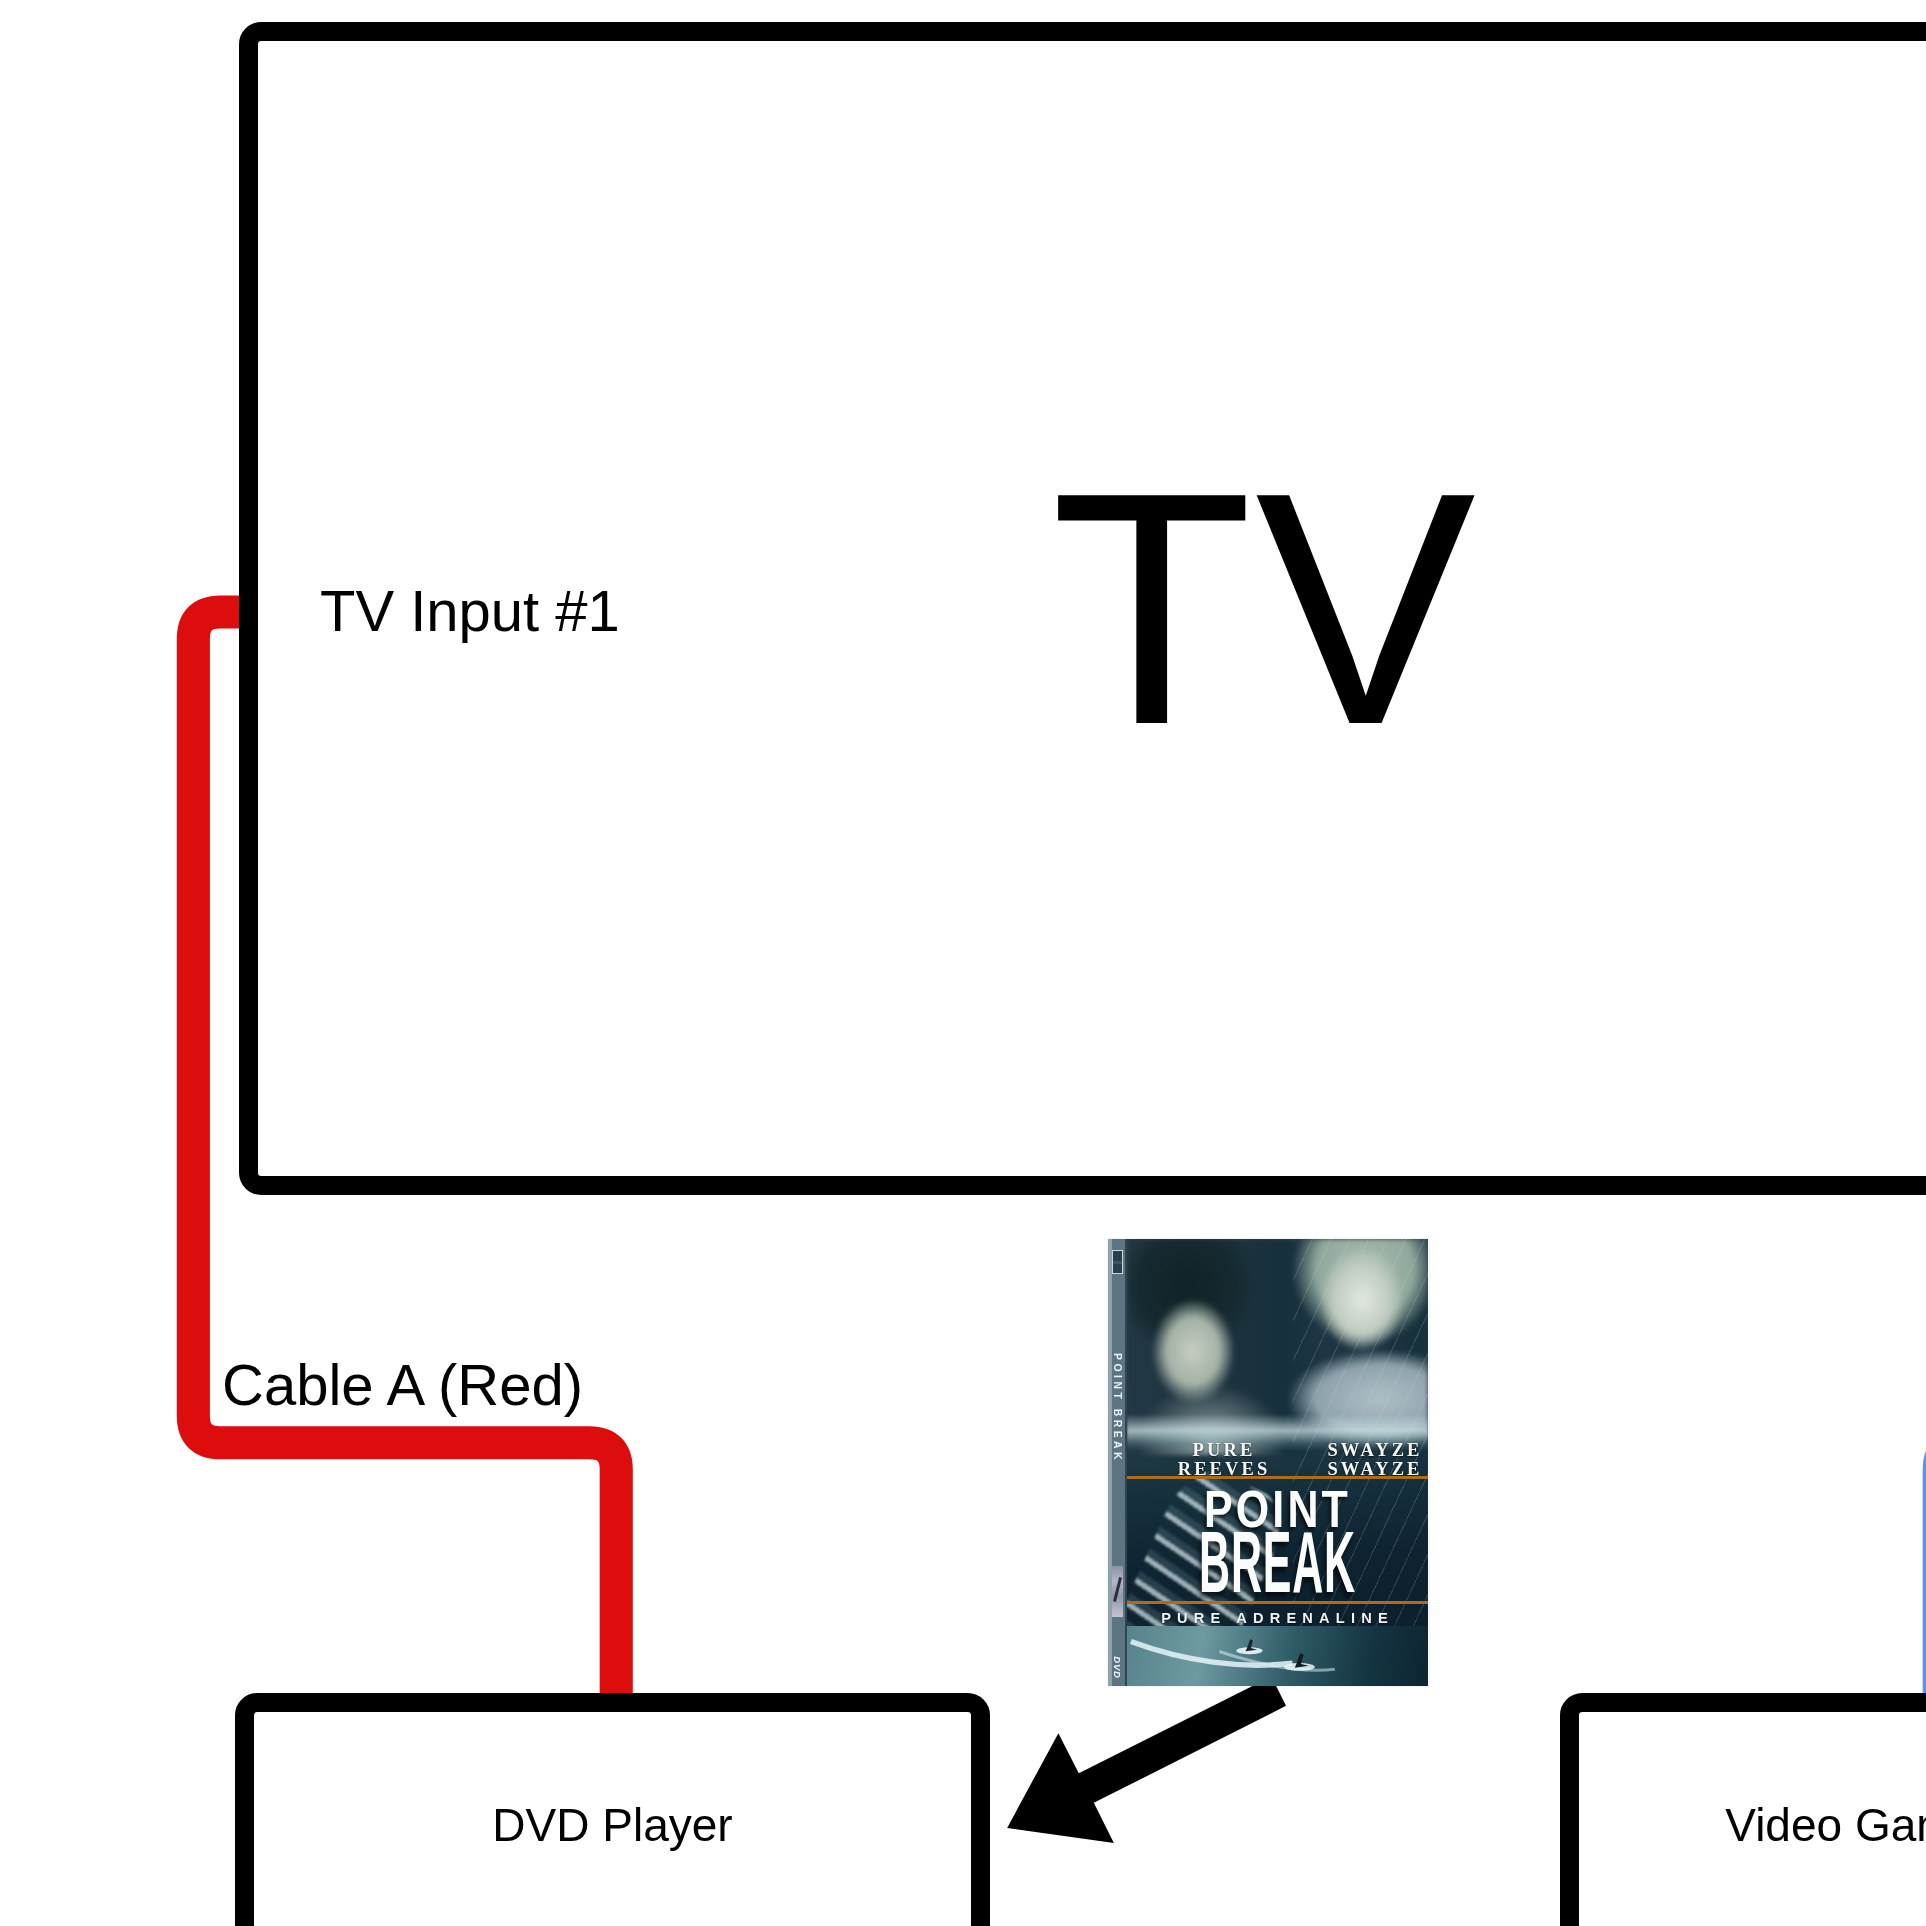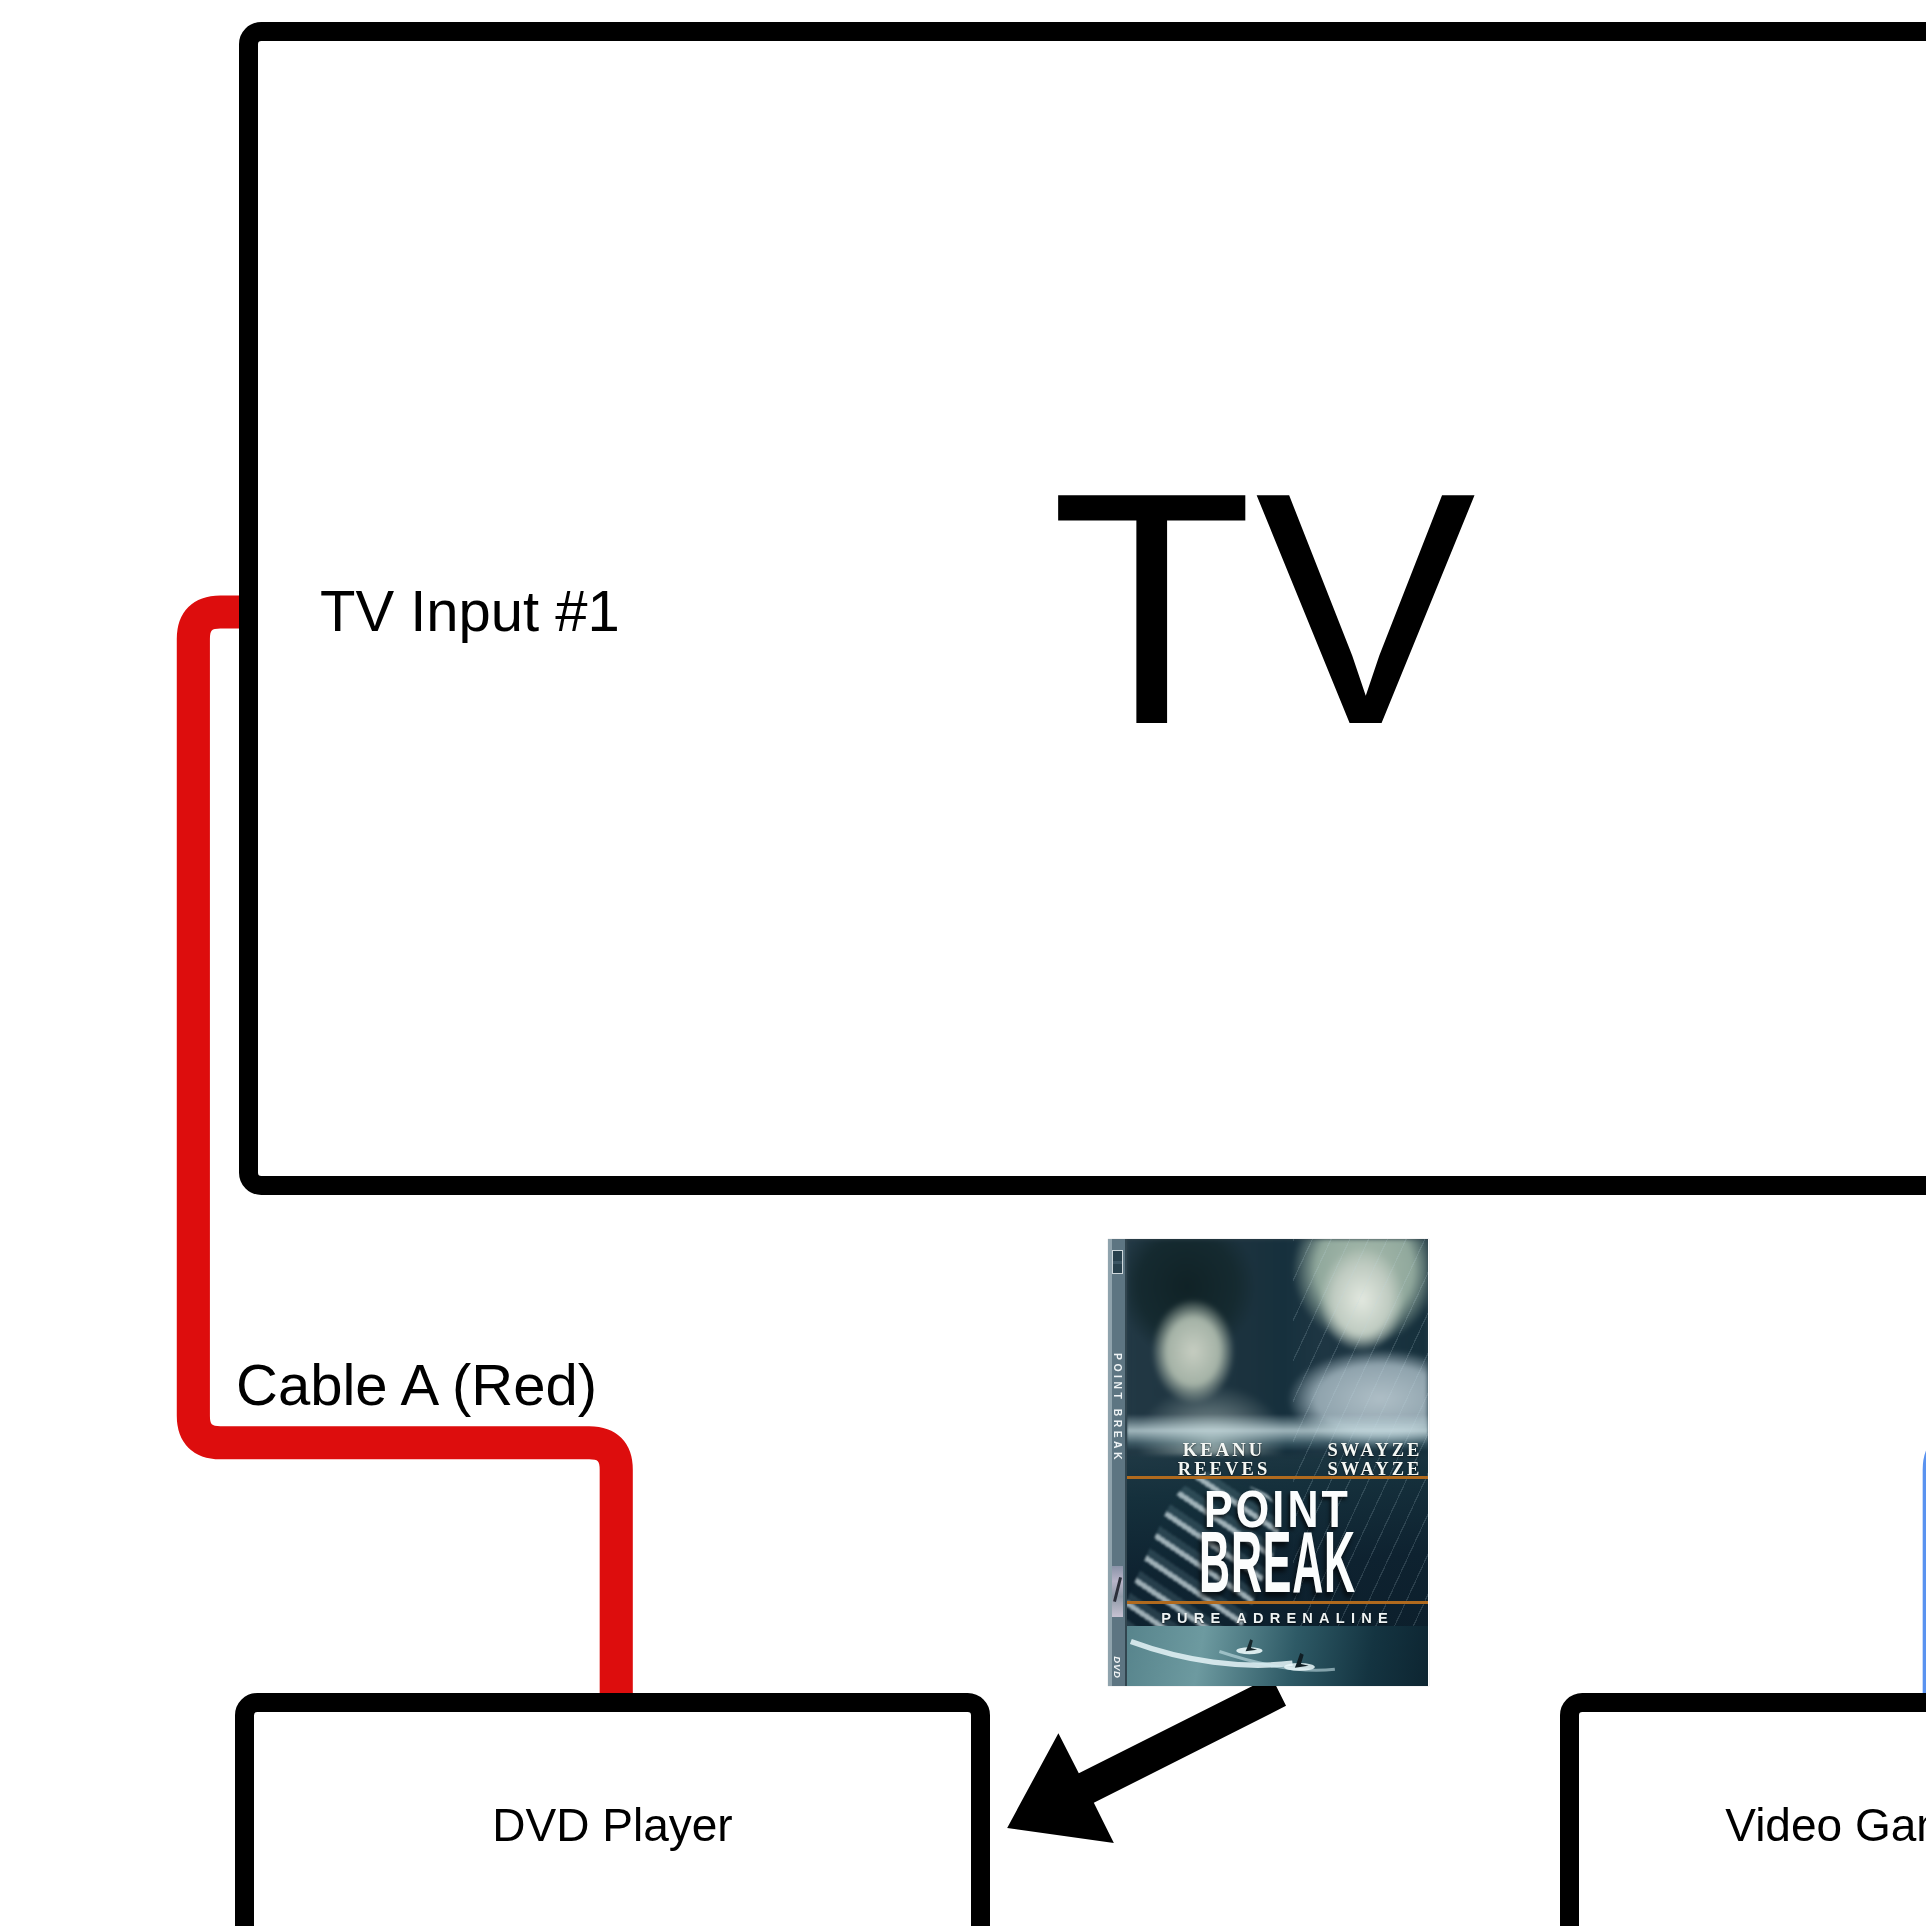--- a/index.html
+++ b/index.html
@@ -8,21 +8,21 @@
   #wires{position:absolute;left:0;top:0;z-index:1;}
   .box{position:absolute;background:#ffffff;border:19px solid #000;border-radius:22.3px;
        display:flex;align-items:center;justify-content:center;z-index:2;box-sizing:border-box;}
   #tv-box{left:239px;top:22px;width:2051px;height:1173px;}
   #tv-title{font-size:331px;line-height:331px;letter-spacing:2.3px;}
   #dvd-box{left:235px;top:1693px;width:755px;height:263px;}
   #console-box{left:1560px;top:1693px;width:767px;height:263px;}
   .device-label{font-size:46px;line-height:64px;}
   .lbl{position:absolute;font-size:58px;line-height:64px;white-space:nowrap;z-index:4;}
   #tv-input1{left:277px;top:579px;margin-left:43px;}
-  #cable-a-label{left:236px;top:1353px;}
+  #cable-a-label{left:222px;top:1353px;}
 
   
   #cover{position:absolute;left:1108px;top:1239px;width:321px;height:447px;z-index:3;
          box-shadow:0 0 0.8px rgba(0,0,0,.4);}
   #spine{position:absolute;left:0;top:0;width:19px;height:447px;
          background:linear-gradient(90deg,#8fa3ad 0 3.9px,#5d7582 3.9px 17px,#31454f 17px 19px);}
   #fox-logo{position:absolute;left:4.2px;top:10.8px;width:9.2px;height:22.3px;border:1.2px solid #cfd8dc;
             background:linear-gradient(180deg,#28404c 0 45%,#3c5563 45% 60%,#28404c 60% 100%);}
   #spine-title{position:absolute;left:0;top:114px;width:19px;height:227px;writing-mode:vertical-rl;
                font-size:10.4px;font-weight:bold;letter-spacing:3.5px;color:#eef3f5;
@@ -105,21 +105,21 @@
       <div id="spine-dvd">
         <span>DVD</span>
       </div>
     </div>
     <div id="front">
       <div id="faces"></div>
       <div id="crest"></div>
       <div id="foam"></div>
       <div id="rain"></div>
       <div class="names" id="names-left">
-        <div>KEANU</div>
+        <div>PURE</div>
         <div>REEVES</div>
       </div>
       <div class="names" id="names-right">
         <div>SWAYZE</div>
         <div>SWAYZE</div>
       </div>
       <div class="rule" id="rule1"></div>
       <div class="big-title" id="title-point">POINT</div>
       <div class="big-title" id="title-break">BREAK</div>
       <div class="rule" id="rule2"></div>

